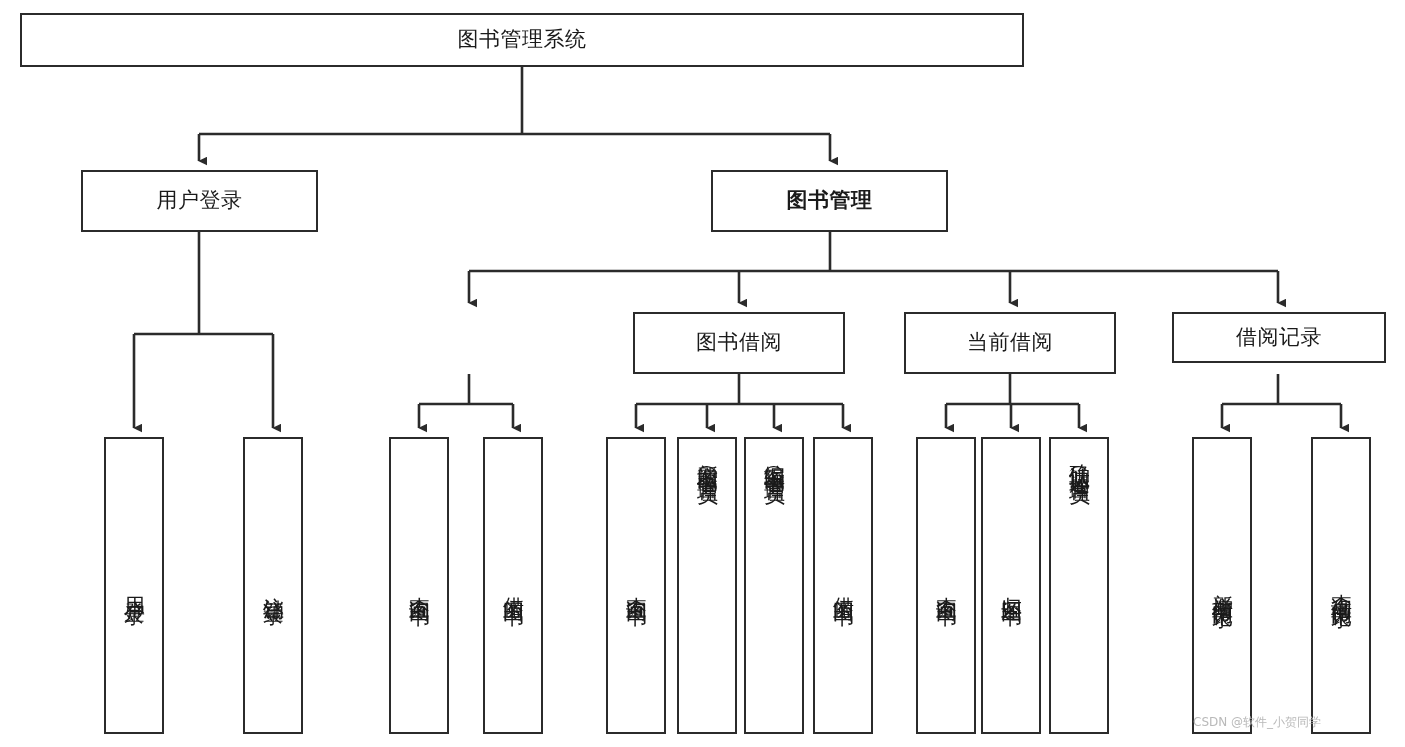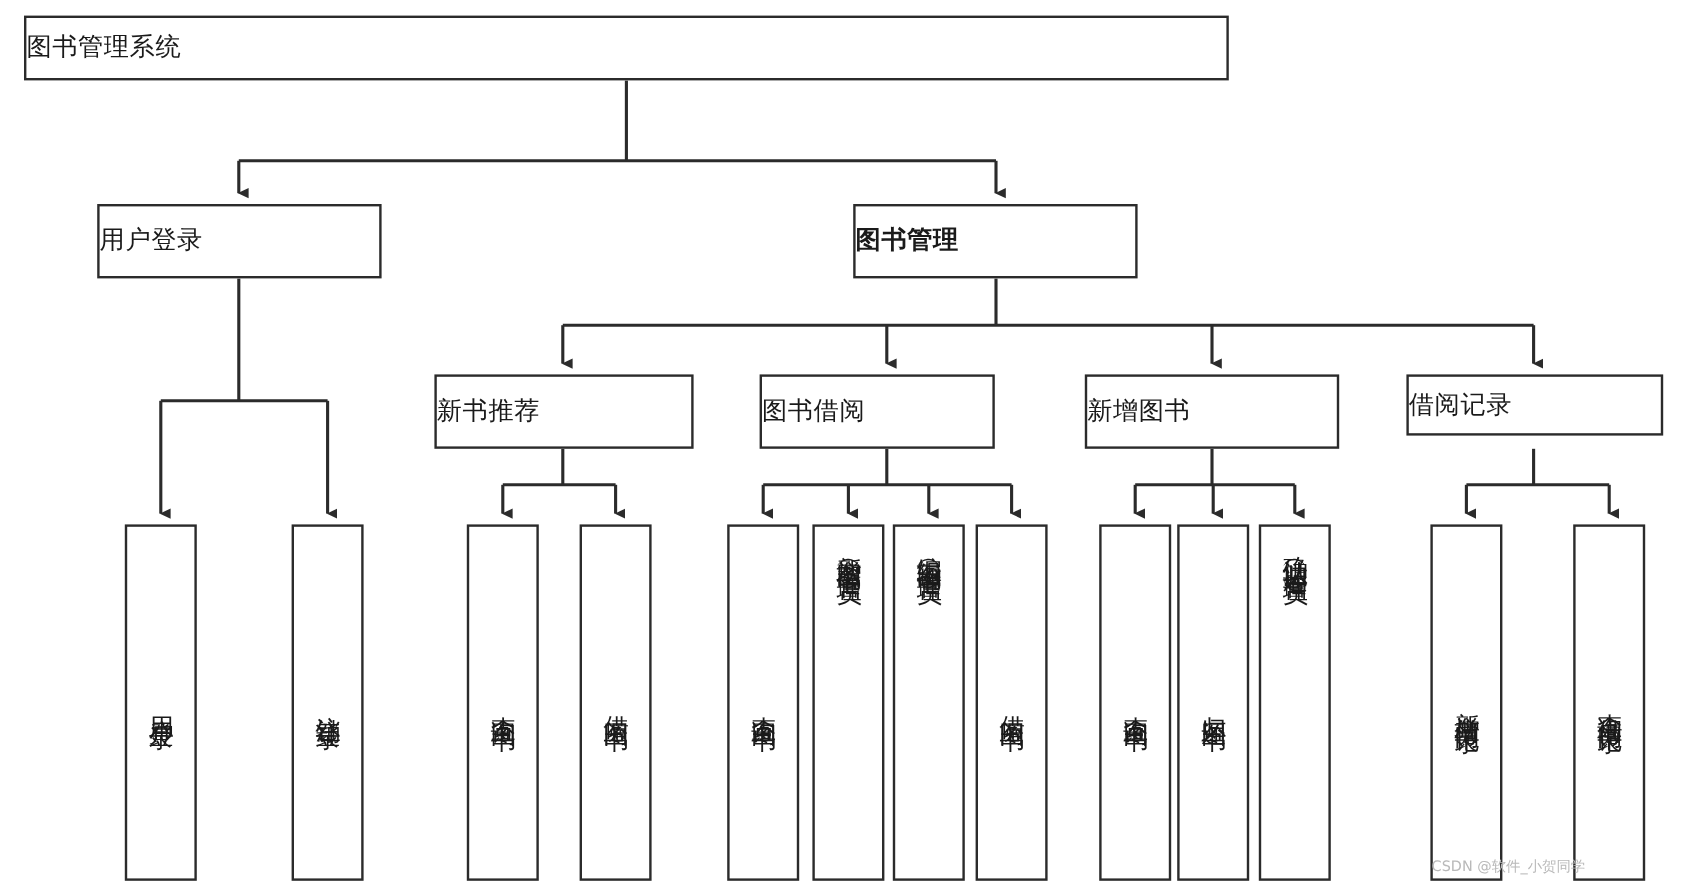--- a/index.html
+++ b/index.html
@@ -25,20 +25,21 @@
     width: 1405px;
     height: 747px;
   }
   .node {
     position: absolute;
     box-sizing: border-box;
     background: #ffffff;
     border: 2px solid #2b2b2b;
     display: flex;
     align-items: center;
+    justify-content: center;
     color: #1a1a1a;
   }
   .node-label {
     display: block;
     text-align: center;
     line-height: 1.12;
     white-space: nowrap;
   }
   
   .node.horizontal .node-label {
@@ -138,28 +139,25 @@
     <span class="node-label">图书管理系统</span>
   </div>
 
   <div class="node horizontal" style="left:81px; top:170px; width:237px; height:62px;">
     <span class="node-label">用户登录</span>
   </div>
   <div class="node horizontal" style="left:711px; top:170px; width:237px; height:62px;font-weight:bold;">
     <span class="node-label">图书管理</span>
   </div>
 
-  <div class="node horizontal" style="left:362px; top:312px; width:216px; height:62px;">
-    <span class="node-label">新书推荐</span>
-  </div>
-  <div class="node horizontal" style="left:633px; top:312px; width:196px; height:62px;">
+  <div class="node horizontal" style="left:633px; top:312px; width:212px; height:62px;">
     <span class="node-label">图书借阅</span>
   </div>
   <div class="node horizontal" style="left:904px; top:312px; width:212px; height:62px;">
-    <span class="node-label">新增图书</span>
+    <span class="node-label">当前借阅</span>
   </div>
   <div class="node horizontal" style="left:1172px; top:312px; width:214px; height:51px;">
     <span class="node-label">借阅记录</span>
   </div>
 
   <div class="node vertical centered" style="left:104px; top:437px; width:60px; height:297px;">
     <span class="node-label">用户登录</span>
   </div>
   <div class="node vertical centered" style="left:243px; top:437px; width:60px; height:297px;">
     <span class="node-label">注销登录</span>

